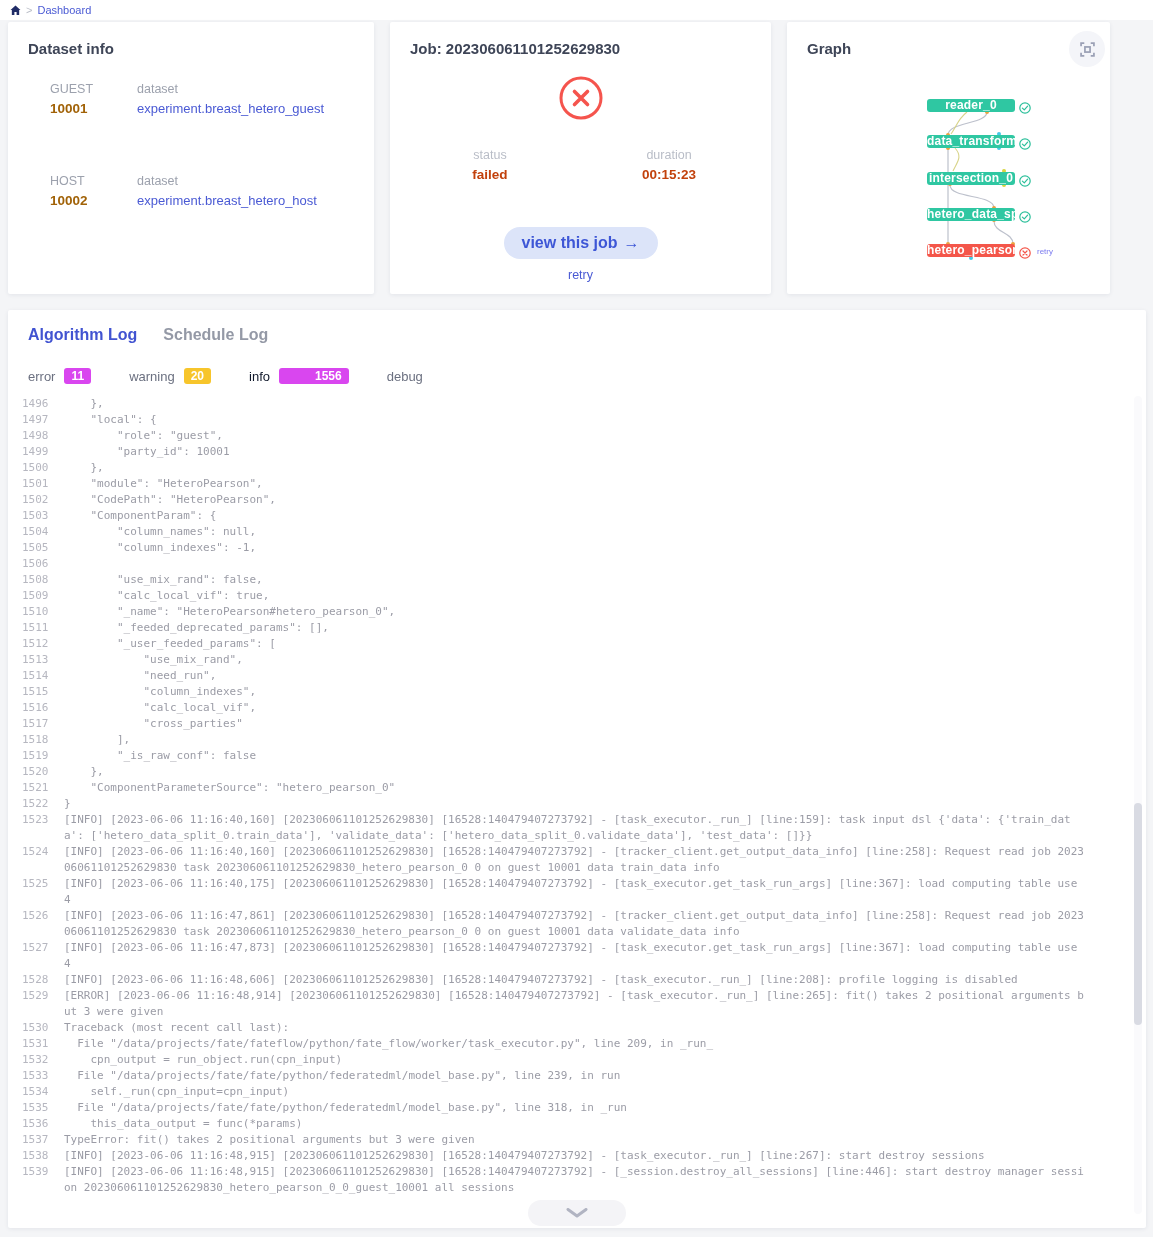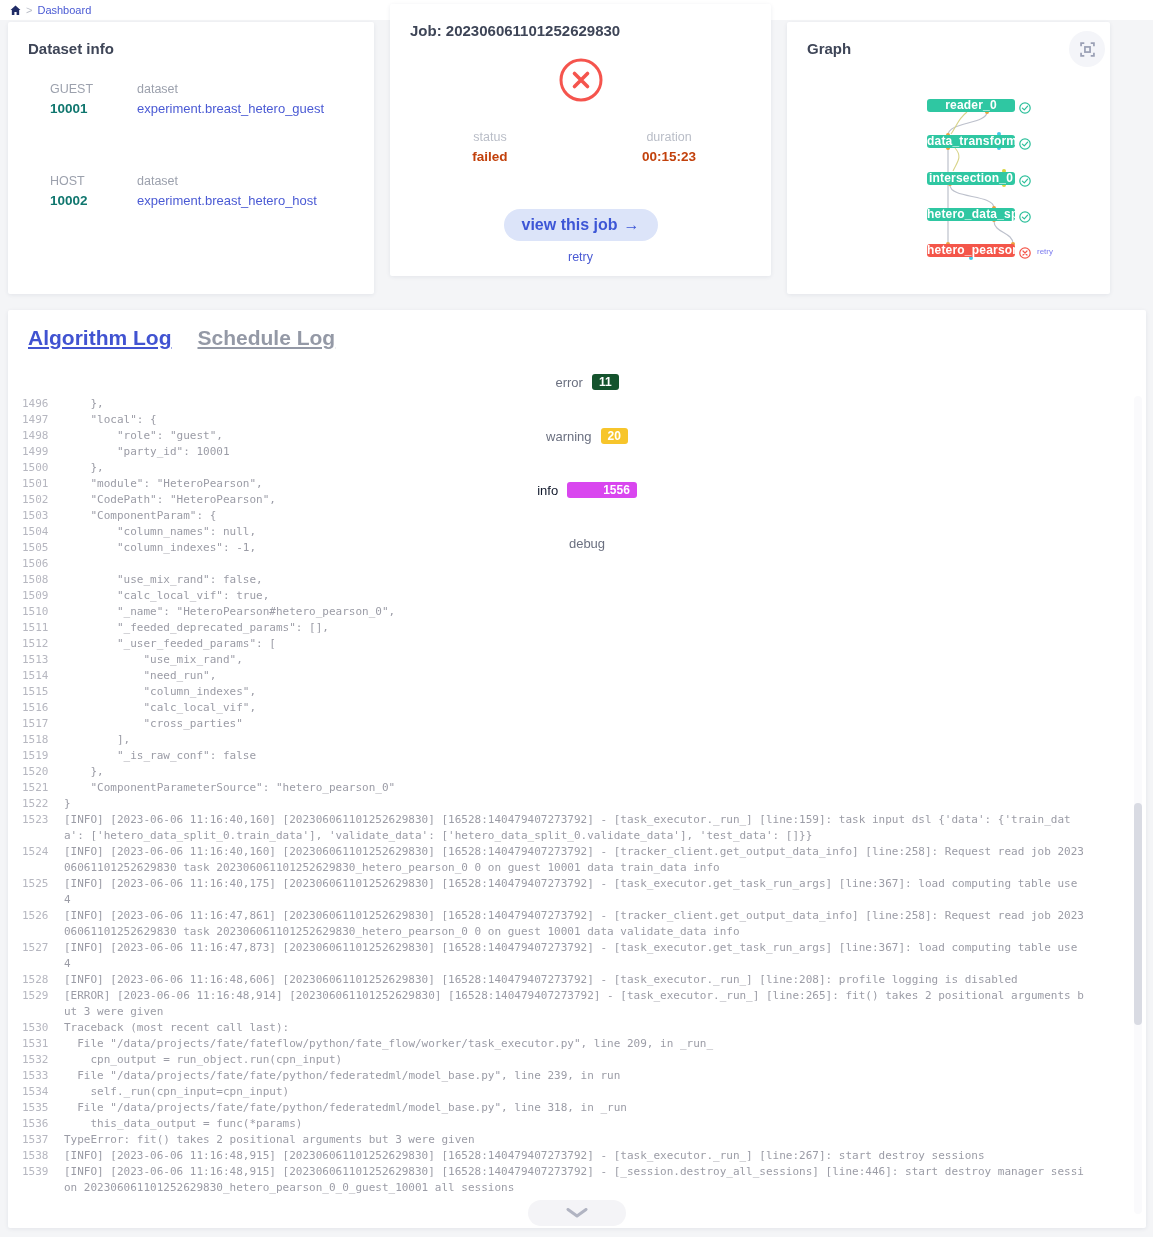--- a/index.html
+++ b/index.html
@@ -9,30 +9,30 @@
     -webkit-font-smoothing:antialiased;
   }
   .topbar{position:absolute;top:0;left:0;right:0;height:20px;background:#fff;
     display:flex;align-items:center;padding-left:10px;box-sizing:border-box;}
   .crumb{display:flex;align-items:center;gap:5px;font-size:11px;}
   .crumb .sep{color:#b9bdc7;}
   .crumb .cur{color:#4a5ad4;}
   .card{position:absolute;background:#fff;border-radius:2px;
     box-shadow:0 1px 4px rgba(30,40,80,0.08);}
   #card-dataset{left:8px;top:22px;width:366px;height:272px;}
-  #card-job{left:390px;top:4px;width:381px;height:272px;}
+  #card-job{left:390px;top:22px;width:381px;height:272px;}
   #card-graph{left:787px;top:22px;width:323px;height:272px;}
   #card-log{left:8px;top:310px;width:1138px;height:918px;}
   .card-title{font-size:15px;font-weight:bold;color:#3e4557;padding:18px 20px 0 20px;}
 
   
   .ds-block{position:absolute;left:42px;}
   .ds-grid{display:grid;grid-template-columns:87px auto;grid-row-gap:5px;}
   .ds-label{font-size:12.5px;color:#9ca1ad;}
-  .ds-id{font-size:13.5px;font-weight:bold;color:#0f766e;}
+  .ds-id{font-size:13.5px;font-weight:bold;color:#a16207;}
   .ds-link{font-size:13px;color:#4a5ad4;cursor:pointer;}
 
   
   .job-fail-icon{position:absolute;left:50%;top:53px;transform:translateX(-50%);}
   .job-meta{position:absolute;top:126px;width:150px;text-align:center;}
   .job-meta .m-label{font-size:12.5px;color:#b9bdc7;}
   .job-meta .m-value{font-size:13.5px;font-weight:bold;color:#c2410c;margin-top:5px;}
   #meta-status{left:25px;}
   #meta-duration{left:204px;}
   .view-btn{position:absolute;top:205px;left:50%;transform:translateX(-50%);
@@ -48,23 +48,23 @@
   .graph-area{position:absolute;left:0;top:0;width:359px;height:272px;}
   .graph-edges{position:absolute;left:0;top:0;}
   .g-node{position:absolute;left:140px;width:88px;height:13px;border-radius:3px;
     color:#fff;font-size:12px;font-weight:bold;text-align:center;line-height:13px;
     cursor:pointer;letter-spacing:.2px;}
   .g-status{position:absolute;left:232px;width:12px;height:12px;}
   .g-action{position:absolute;left:250px;font-size:8px;color:#7b7bef;cursor:pointer;}
 
   
   .log-tabs{display:flex;gap:26px;padding:16px 0 0 20px;}
-  .log-tab{font-size:21px;font-weight:bold;color:#9499a6;cursor:pointer;text-decoration:underline;}
+  .log-tab{font-size:16px;font-weight:bold;color:#9499a6;cursor:pointer;}
   .log-tab.active{color:#4153d1;}
-  .log-filters{display:flex;gap:38px;align-items:center;margin:24px 0 0 20px;flex-direction:column;}
+  .log-filters{display:flex;gap:38px;align-items:center;margin:24px 0 0 20px;}
   .log-filter{display:flex;align-items:center;font-size:13px;color:#6b7080;cursor:pointer;}
   .log-filter.active .f-label{color:#0f172a;}
   .f-badge{margin-left:9px;padding:1px 7px;border-radius:3px;color:#fff;
     font-size:12px;font-weight:bold;}
   .log-view{position:absolute;left:0;top:86px;width:1110px;height:806px;overflow:hidden;
     font-family:"DejaVu Sans Mono",monospace;font-size:11px;line-height:16px;color:#9b9ca6;}
   .log-row{display:flex;}
   .ln{width:56px;padding-left:14px;box-sizing:border-box;color:#b6b7c0;flex-shrink:0;}
   .lt{white-space:pre-wrap;word-break:break-all;width:1020px;}
   .sb-track{position:absolute;right:4px;top:86px;bottom:14px;width:8px;
@@ -203,21 +203,21 @@
 </div>
 
 <div class="card" id="card-log">
   <div class="log-tabs">
     <div class="log-tab active">Algorithm Log</div>
     <div class="log-tab">Schedule Log</div>
   </div>
   <div class="log-filters" id="log-filters">
       <div class="log-filter">
         <span class="f-label">error</span>
-        <span class="f-badge" style="background: #14532d;">11</span>
+        <span class="f-badge" style="background: #d946ef;">11</span>
       </div>
       <div class="log-filter">
         <span class="f-label">warning</span>
         <span class="f-badge" style="background: rgb(247, 197, 43);">20</span>
       </div>
       <div class="log-filter active">
         <span class="f-label">info</span>
         <span class="f-badge" style="background: #d946ef; padding-left: 36px;">1556</span>
       </div>
       <div class="log-filter">

